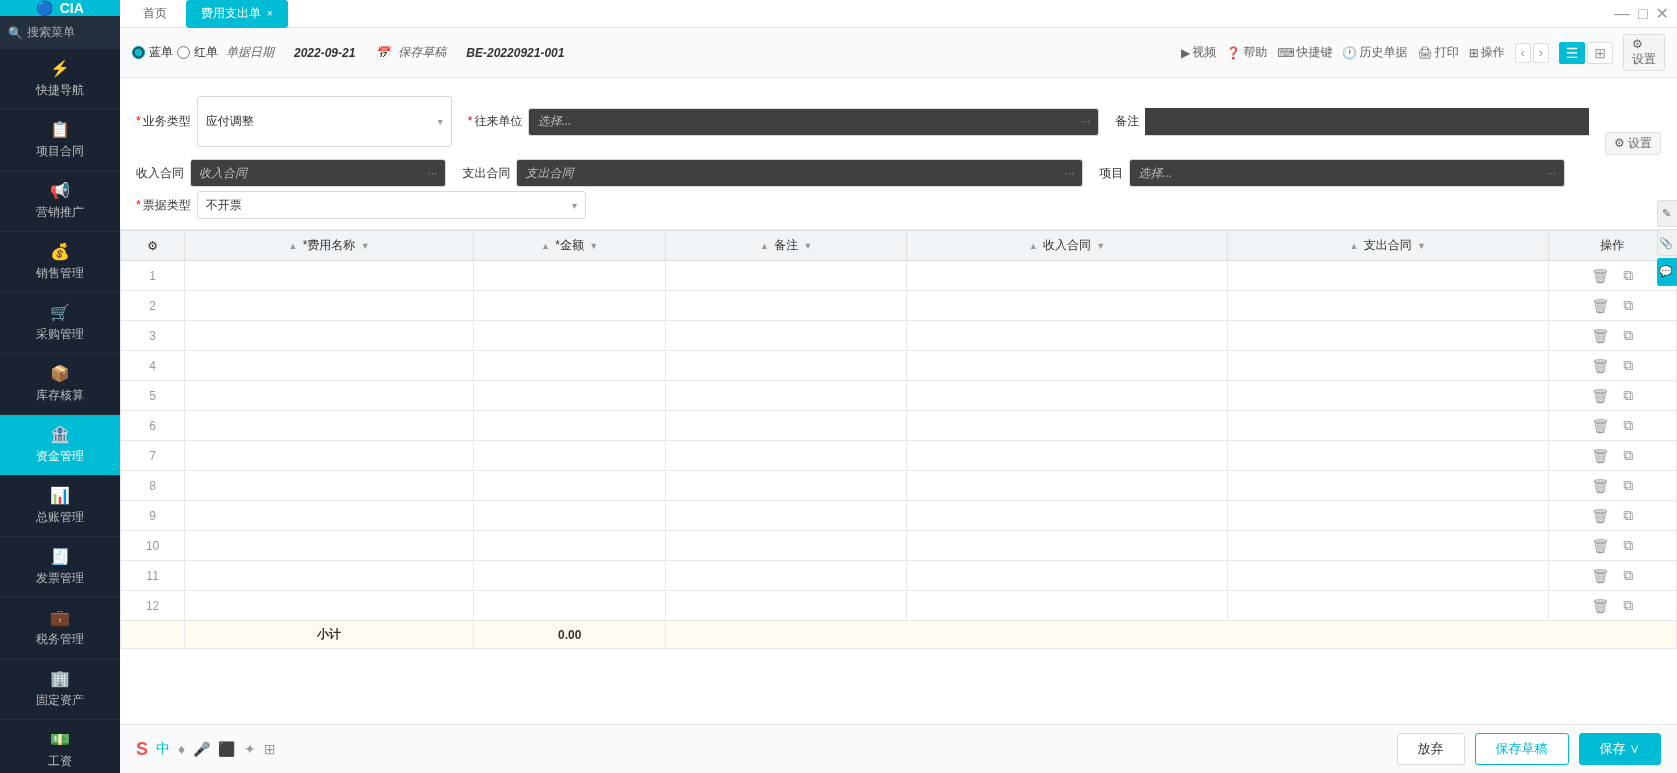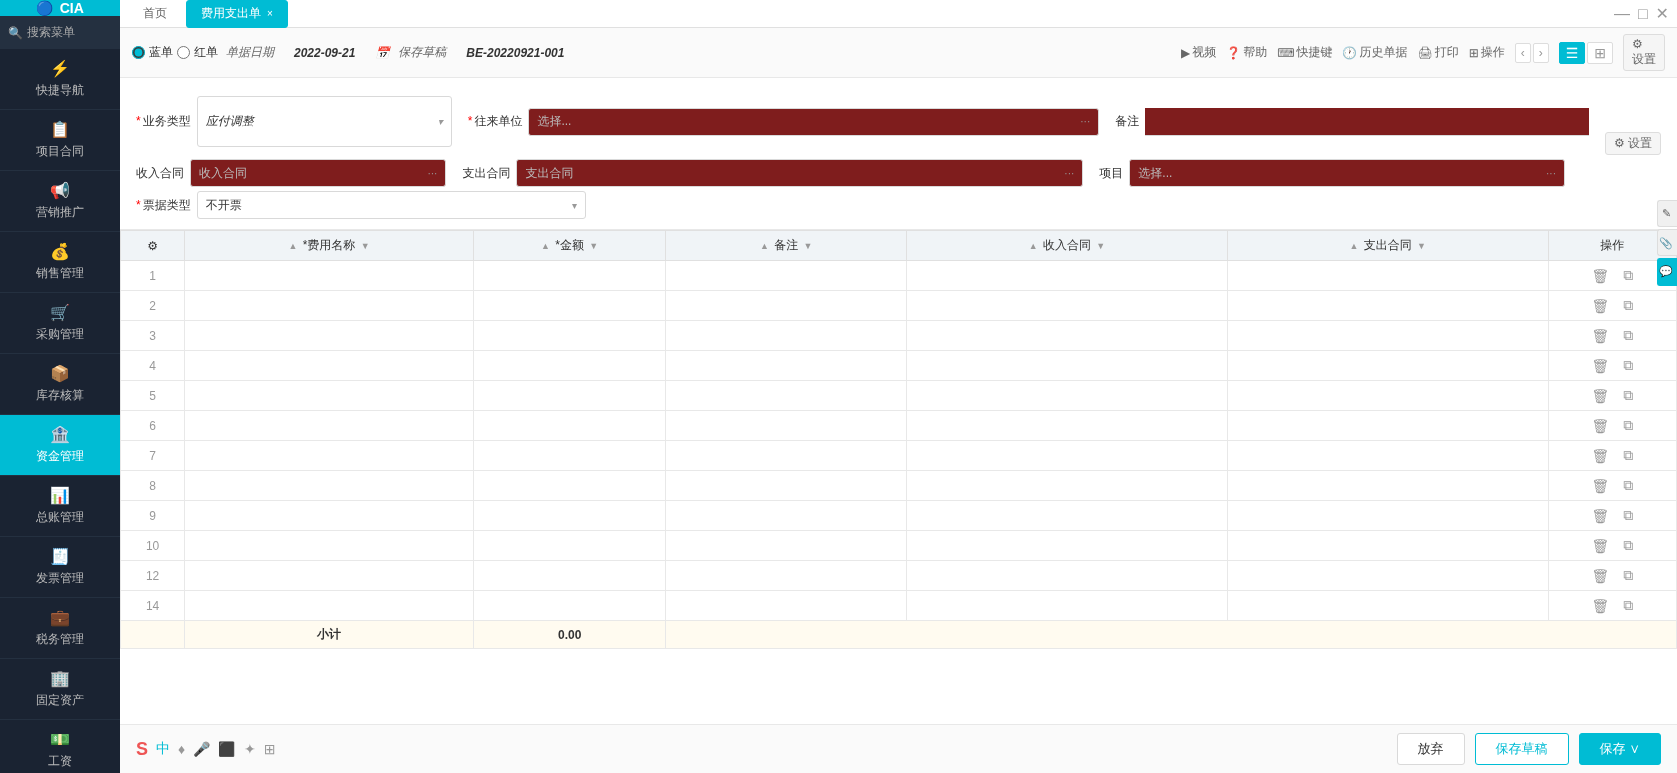--- a/index.html
+++ b/index.html
@@ -134,26 +134,27 @@
       flex: 1;
     }
     .form-field label { color: #333; white-space: nowrap; font-size: 12px; }
     .form-field label.required::before { content: '*'; color: red; margin-right: 2px; }
     .form-field .field-value {
       flex: 1;
       border: 1px solid #d9d9d9;
       border-radius: 3px;
       padding: 4px 8px;
       font-size: 12px;
-      background: #7f1d1d;
+      background: #404040;
       display: flex;
       align-items: center;
       justify-content: space-between;
       min-height: 28px;
       cursor: pointer;
+      font-style: italic;
     }
     .field-placeholder { color: #bbb; }
     .field-dots { color: #999; font-size: 10px; }
     .form-field .select-value {
       flex: 1;
       border: 1px solid #d9d9d9;
       border-radius: 3px;
       padding: 4px 8px;
       font-size: 12px;
       background: white;
@@ -403,21 +404,21 @@
           <span>⚙</span>
           <span>设置</span>
         </button>
       </div>
     </div>
 
     <div class="form-fields">
       <div class="form-row">
         <div class="form-field" style="max-width: 450px;">
           <label class="required">业务类型</label>
-          <div class="select-value" style="flex:1; display:flex; align-items:center; justify-content:space-between; border:1px solid #d9d9d9; border-radius:3px; padding:16px 8px; min-height:28px; background:white;font-style:italic;">
+          <div class="select-value" style="flex:1; display:flex; align-items:center; justify-content:space-between; border:1px solid #d9d9d9; border-radius:3px; padding:16px 8px; min-height:28px; background:white;">
             <span>应付调整</span>
             <span class="chevron">▾</span>
           </div>
         </div>
         <div class="form-field" style="flex:2;align-items:center;">
           <label class="required">往来单位</label>
           <div class="field-value">
             <span class="field-placeholder">选择...</span>
             <span class="field-dots">···</span>
           </div>
@@ -640,35 +641,35 @@
       <td></td>
       <td></td>
       <td>
         <div class="ops-cell">
           <button class="op-btn">🗑</button>
           <button class="op-btn">⧉</button>
         </div>
       </td>
     </tr>
             <tr>
+      <td class="row-num">11</td>
+      <td></td>
+      <td></td>
+      <td></td>
+      <td></td>
+      <td></td>
+      <td>
+        <div class="ops-cell">
+          <button class="op-btn">🗑</button>
+          <button class="op-btn">⧉</button>
+        </div>
+      </td>
+    </tr>
+            <tr>
       <td class="row-num">12</td>
-      <td></td>
-      <td></td>
-      <td></td>
-      <td></td>
-      <td></td>
-      <td>
-        <div class="ops-cell">
-          <button class="op-btn">🗑</button>
-          <button class="op-btn">⧉</button>
-        </div>
-      </td>
-    </tr>
-            <tr>
-      <td class="row-num">14</td>
       <td></td>
       <td></td>
       <td></td>
       <td></td>
       <td></td>
       <td>
         <div class="ops-cell">
           <button class="op-btn">🗑</button>
           <button class="op-btn">⧉</button>
         </div>

